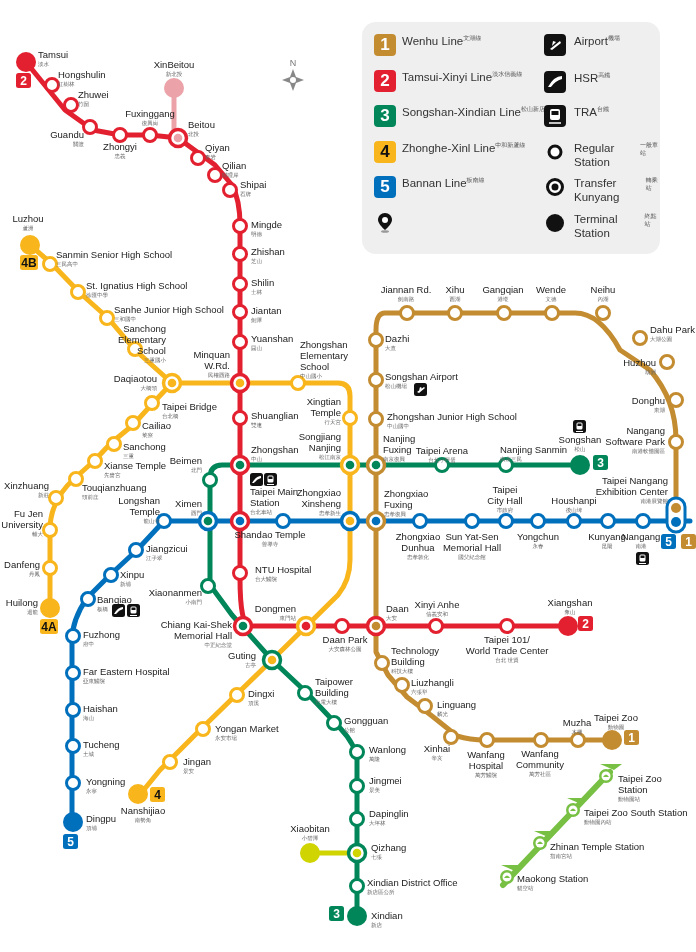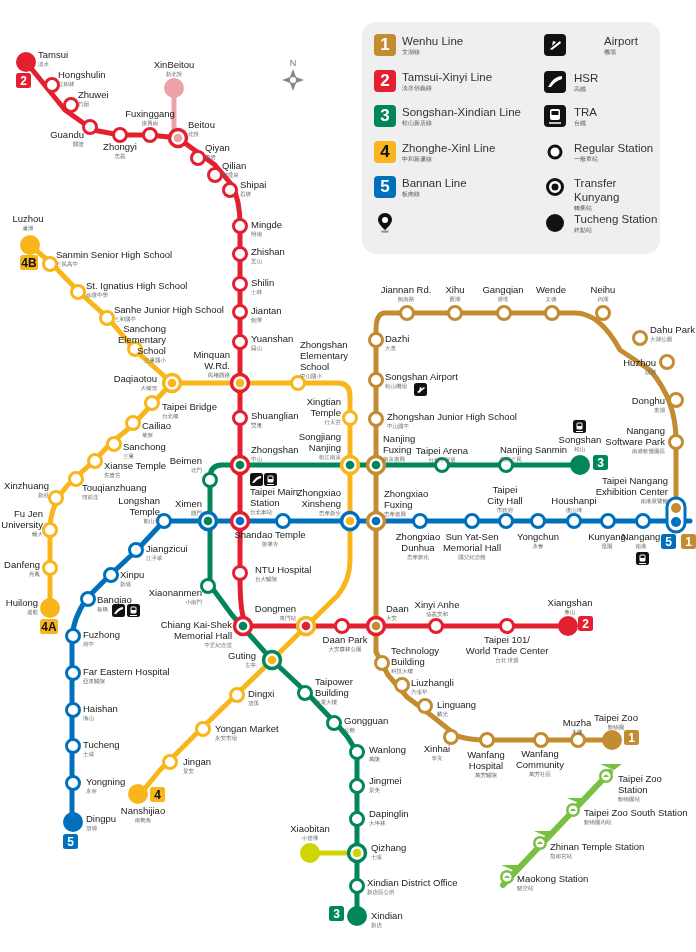--- a/index.html
+++ b/index.html
@@ -4,21 +4,21 @@
 <style>
   html, body { margin: 0; padding: 0; background: #ffffff; }
   body { width: 696px; height: 952px; position: relative; overflow: hidden;
          font-family: "Liberation Sans", "DejaVu Sans", sans-serif; }
   #map { position: absolute; left: 0; top: 0; width: 696px; height: 952px; }
   .legend { position: absolute; left: 362px; top: 22px; width: 298px; height: 232px;
             background: #efefef; border-radius: 14px; }
   .lg-item { position: absolute; display: flex; align-items: flex-start; }
   .lg-badge { width: 22px; height: 22px; border-radius: 4px; color: #fff; font-weight: bold;
               font-size: 17px; line-height: 22px; text-align: center; margin-right: 6px; flex: none; }
-  .lg-text { display: flex; flex-direction: column; }
+  .lg-text { display: flex; flex-direction: row; }
   .lg-en { font-size: 11.5px; color: #333; line-height: 14px; }
   .lg-zh { font-size: 6px; color: #555; line-height: 8px; }
   .lg-click { font-size: 11px; color: #e8202f; line-height: 14px; }
   .lg-icon { width: 22px; height: 22px; margin-right: 8px; flex: none; display:flex; align-items:center; justify-content:center; }
   .st-label { font-size: 9.5px; fill: #222; }
   .st-zh { font-size: 5.5px; fill: #666; }
   svg text { font-family: "Liberation Sans", "DejaVu Sans", sans-serif; }
   .station { cursor: pointer; }
 </style>
 </head>
@@ -1010,21 +1010,21 @@
   <div class="lg-item" style="left:12px; top:190px;">
     <span class="lg-icon">
       <svg width="14" height="20" viewBox="0 0 14 20">
           <path d="M7,0 C3,0 0,3 0,7 C0,11 7,17 7,17 C7,17 14,11 14,7 C14,3 11,0 7,0 Z" fill="#111"></path>
           <circle cx="7" cy="7" r="3" fill="#fff"></circle>
           <ellipse cx="7" cy="18.5" rx="4" ry="1.3" fill="#999"></ellipse>
         </svg>
     </span>
   </div>
   <div id="legend-symbols">
-      <div class="lg-item" style="left: 182px; top: 12px; gap: 30px;">
+      <div class="lg-item" style="left: 182px; top: 12px;">
         <span class="lg-icon">
           <svg width="22" height="22">
             <rect width="22" height="22" rx="4" fill="#111"></rect>
             <path d="M6,15 L16,7 L17,9 L8,16 Z M9,7 L12,8 L8,12 Z" fill="#fff"></path>
           </svg>
         </span>
     <span class="lg-text">
           <span class="lg-en">Airport</span>
     <span class="lg-zh">機場</span>
         </span>
@@ -1078,18 +1078,18 @@
     <span class="lg-zh">轉乘站</span>
         </span>
       </div>
       <div class="lg-item" style="left: 182px; top: 189.5px;">
         <span class="lg-icon">
           <svg width="22" height="22">
             <circle cx="11" cy="11" r="9" fill="#111"></circle>
           </svg>
         </span>
     <span class="lg-text">
-          <span class="lg-en">Tucheng Station</span>
+          <span class="lg-en">Terminal Station</span>
     <span class="lg-zh">終點站</span>
         </span>
       </div>
     </div>
 </div>
 
 </body></html>

